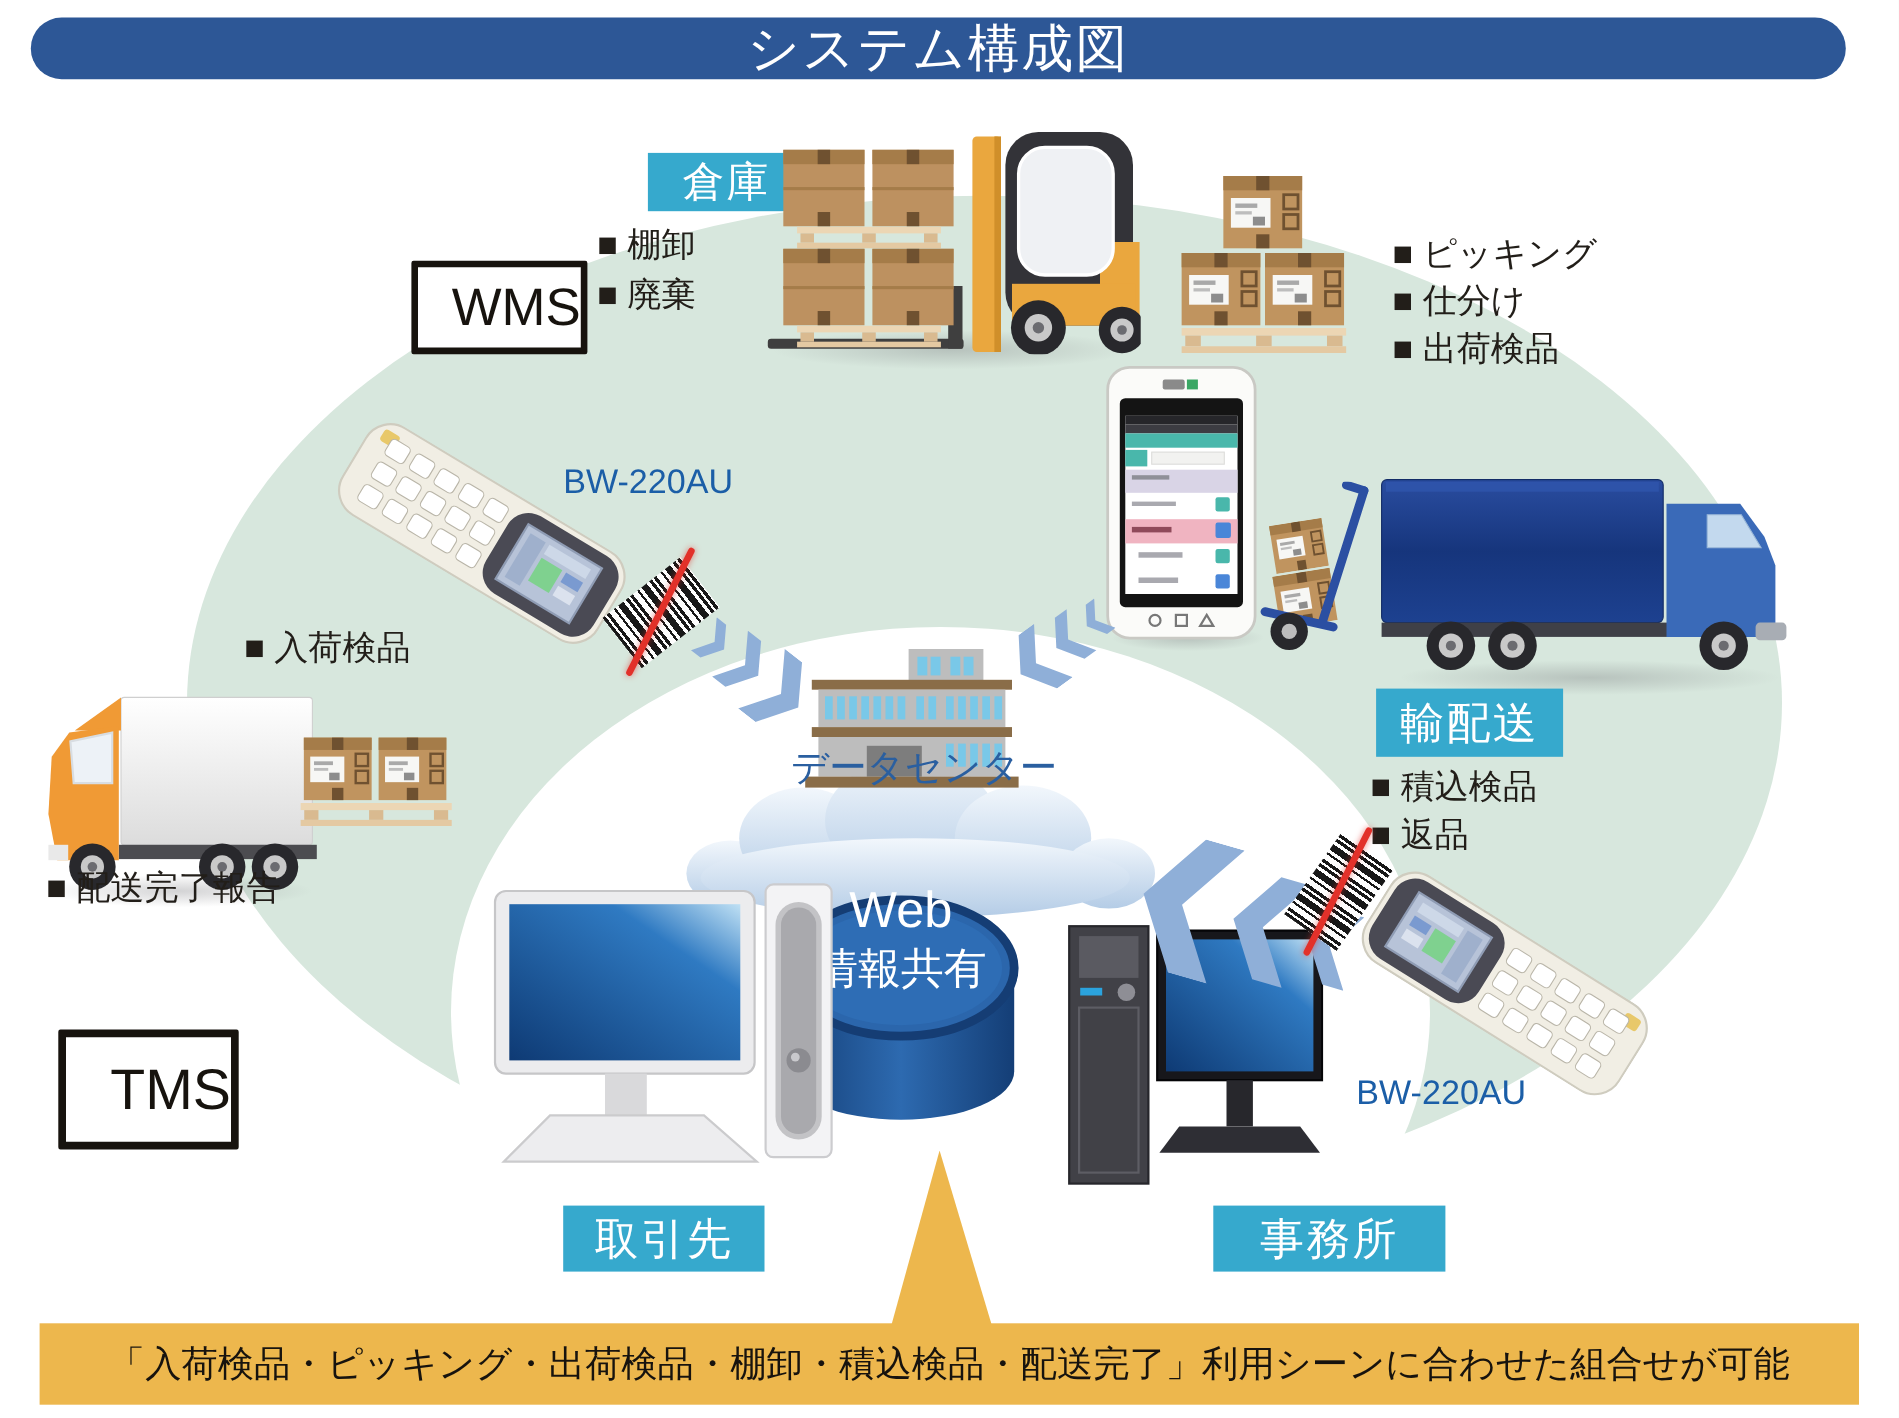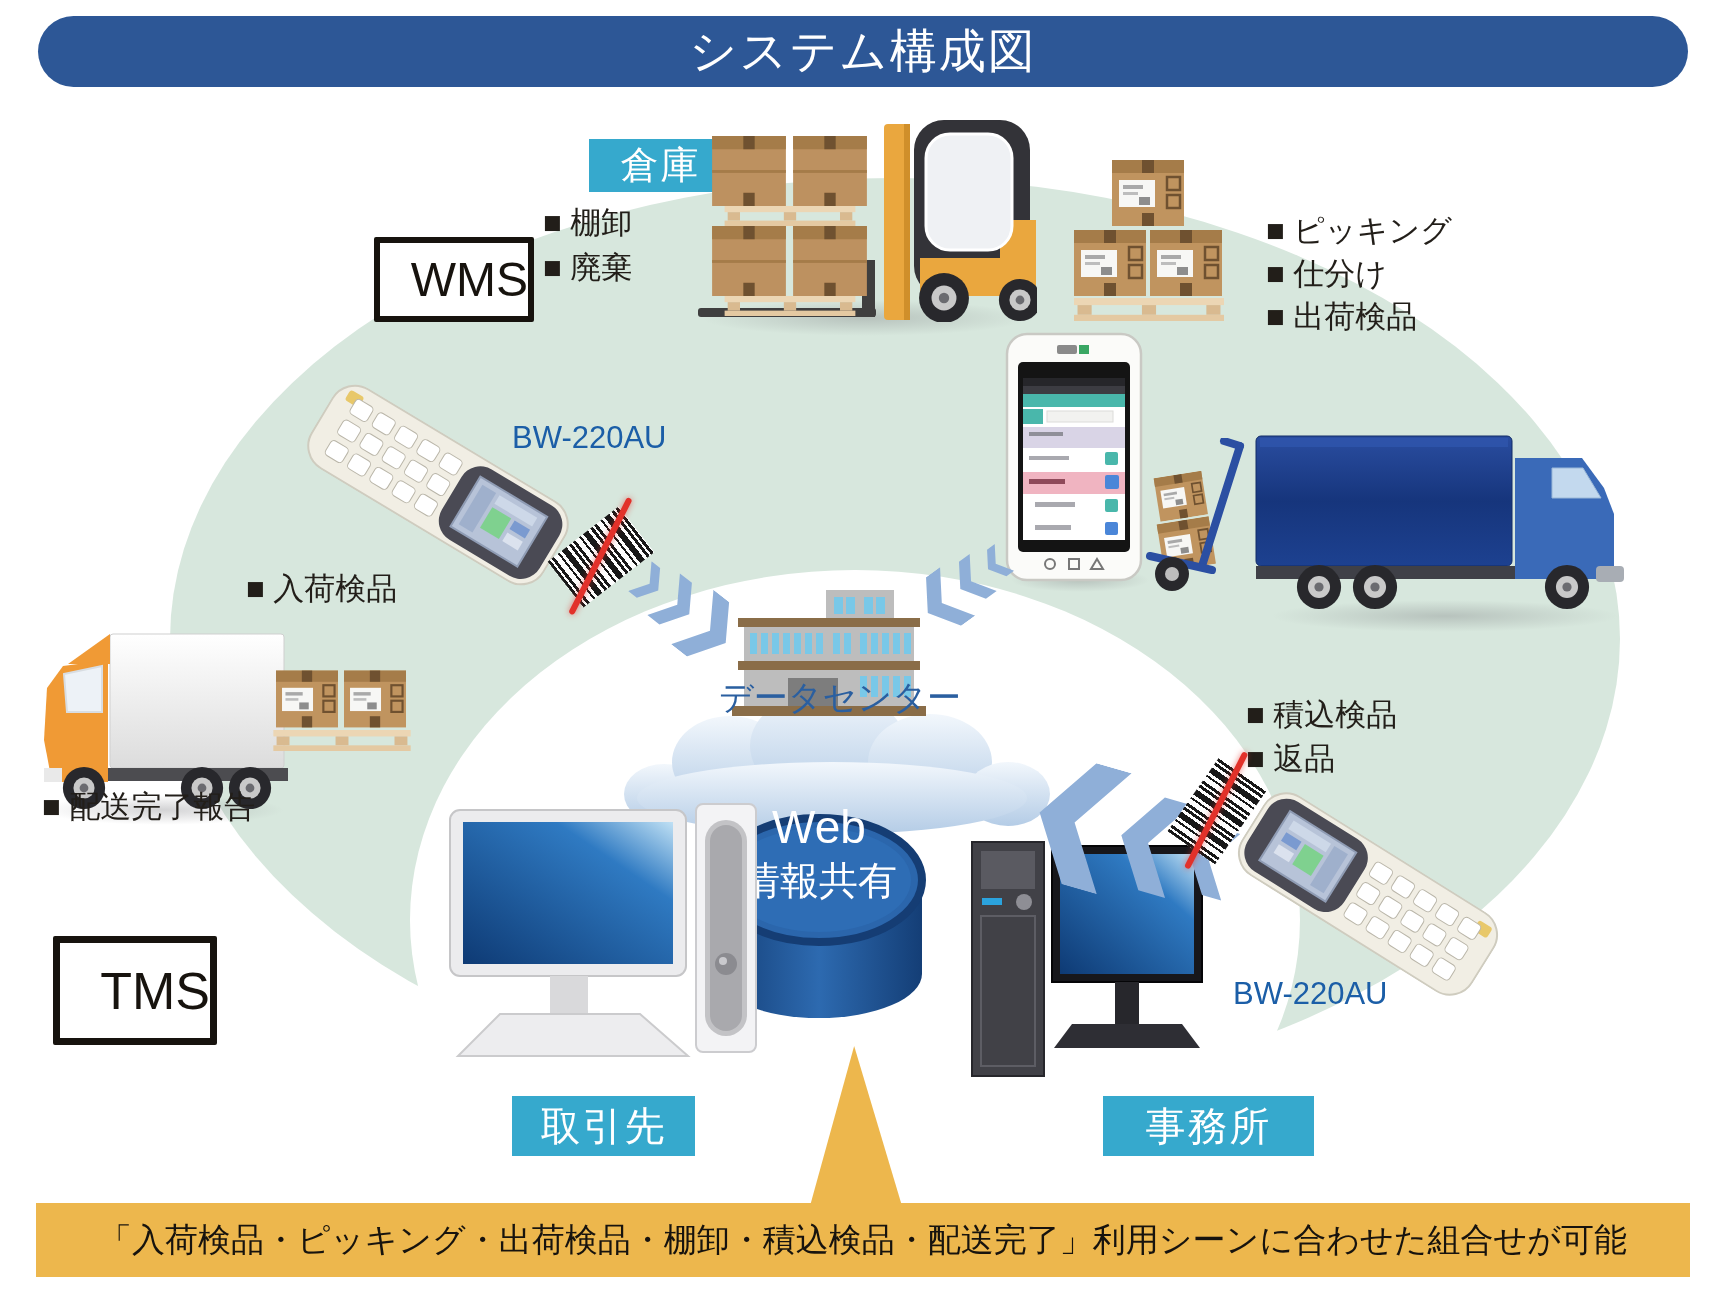--- a/index.html
+++ b/index.html
@@ -133,21 +133,21 @@
       <rect x="220" y="52" width="18" height="10" fill="#dbe2ee"></rect>
     </symbol>
   </defs>
 </svg>
 
 <div id="stage">
 
   <div class="abs ellipse" style="left:170px;top:178px;width:1450px;height:922px;background:var(--c-bg_green,#d7e7dd);"></div>
   <div class="abs ellipse" style="left:410px;top:570px;width:890px;height:700px;background:#fff;"></div>
 
-  <div class="abs title-banner" style="left:38px;top:16px;width:1650px;height:71px;">
+  <div class="abs title-banner" style="left:28px;top:16px;width:1650px;height:56px;">
     <span>システム構成図</span>
   </div>
 
   <div class="abs zone-label" style="left:557px;top:139px;width:143px;height:53px;font-size:38px;margin-left:32px;">
     <span>倉庫</span>
   </div>
 
   <div class="abs sys-box" style="left:374px;top:237px;width:148px;height:73px;">
     <span>WMS</span>
   </div>
@@ -196,21 +196,21 @@
 
   <div class="barcode" style="left:556px;top:528px;transform:rotate(-38deg);">
     <div class="bc-stripes"></div>
     <div class="bc-laser" style="transform:rotate(-25deg);"></div>
   </div>
 
   <svg class="abs" style="left:628px;top:576px;transform:rotate(38deg);" width="112" height="69" viewBox="0 0 172 106">
     <use href="#chevs"></use>
   </svg>
 
-  <div class="abs bullet" style="left:222px;top:568px;margin-left:24px;">■ 入荷検品</div>
+  <div class="abs bullet" style="left:222px;top:568px;">■ 入荷検品</div>
 
   <div class="abs shadow" style="left:40px;top:795px;width:245px;height:30px;"></div>
   <svg class="abs" style="left:30px;top:622px;" width="262" height="190" viewBox="0 0 262 190">
     <rect x="80" y="12" width="174" height="134" rx="3" fill="url(#cargoWhite)" stroke="#cfcfcf"></rect>
     <polygon points="80,12 80,42 38,42" fill="#f09a35"></polygon>
     <rect x="78" y="146" width="180" height="13" fill="#4c4c50"></rect>
     <polygon points="78,38 78,160 22,160 14,118 17,66 33,44" fill="#f09a35"></polygon>
     <polygon points="34,52 72,44 72,90 37,90" fill="#edf2f7" stroke="#d8dde2" stroke-width="2"></polygon>
     <rect x="14" y="146" width="18" height="14" fill="#e9e9e9"></rect>
     <use href="#wheel" x="32" y="144" width="44" height="44"></use>
@@ -368,20 +368,23 @@
     <rect x="8" y="20" width="248" height="9" fill="#2f55ab" opacity="0.85"></rect>
     <rect x="4" y="148" width="300" height="13" fill="#3f4047"></rect>
     <polygon points="263,40 330,40 352,70 362,96 362,161 263,161" fill="#3a6ab8"></polygon>
     <polygon points="300,50 331,50 349,80 300,80" fill="#c3d9ee" stroke="#9ab8d8"></polygon>
     <rect x="344" y="148" width="28" height="16" rx="4" fill="#a8adb4"></rect>
     <use href="#wheel" x="44" y="146" width="46" height="46"></use>
     <use href="#wheel" x="100" y="146" width="46" height="46"></use>
     <use href="#wheel" x="292" y="146" width="46" height="46"></use>
   </svg>
 
+  <div class="abs zone-label" style="left:1251px;top:626px;width:170px;height:62px;">
+    <span>輸配送</span>
+  </div>
 
   <div class="abs bullet" style="left:1246px;top:694px;">■ 積込検品</div>
   <div class="abs bullet" style="left:1246px;top:738px;">■ 返品</div>
 
   <svg class="abs" style="left:916px;top:556px;transform:rotate(-36deg) scaleX(-1);" width="98" height="60" viewBox="0 0 172 106">
     <use href="#chevs"></use>
   </svg>
 
   <svg class="abs" style="left:1030px;top:776px;transform:rotate(16deg) scaleX(-1);" width="205" height="126" viewBox="0 0 172 106">
     <use href="#chevs"></use>

